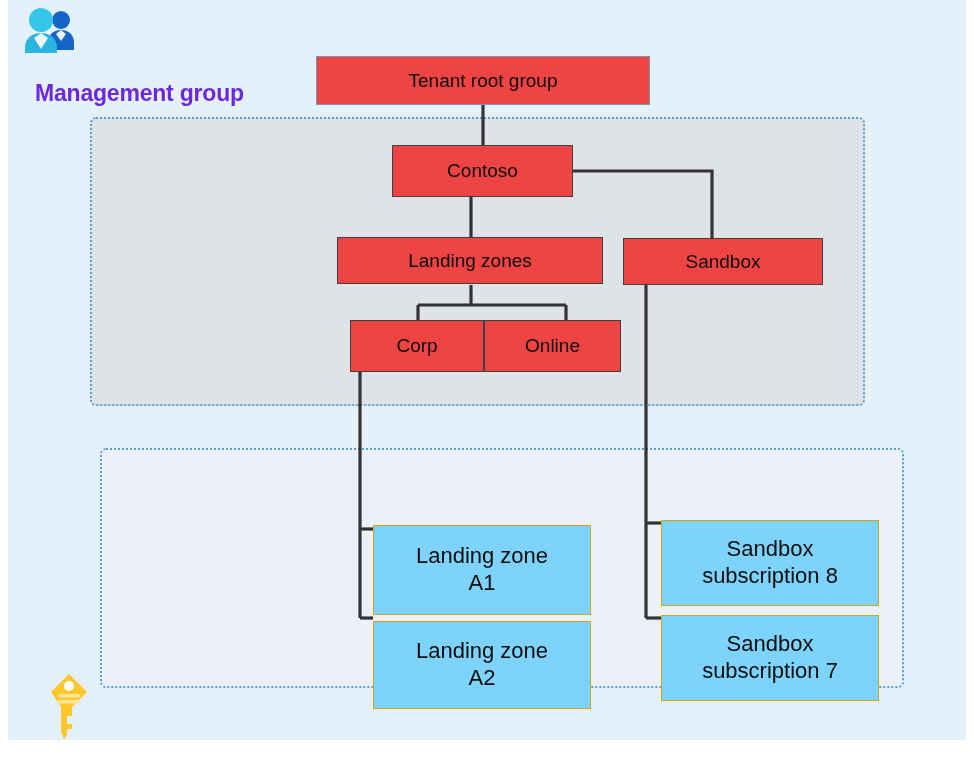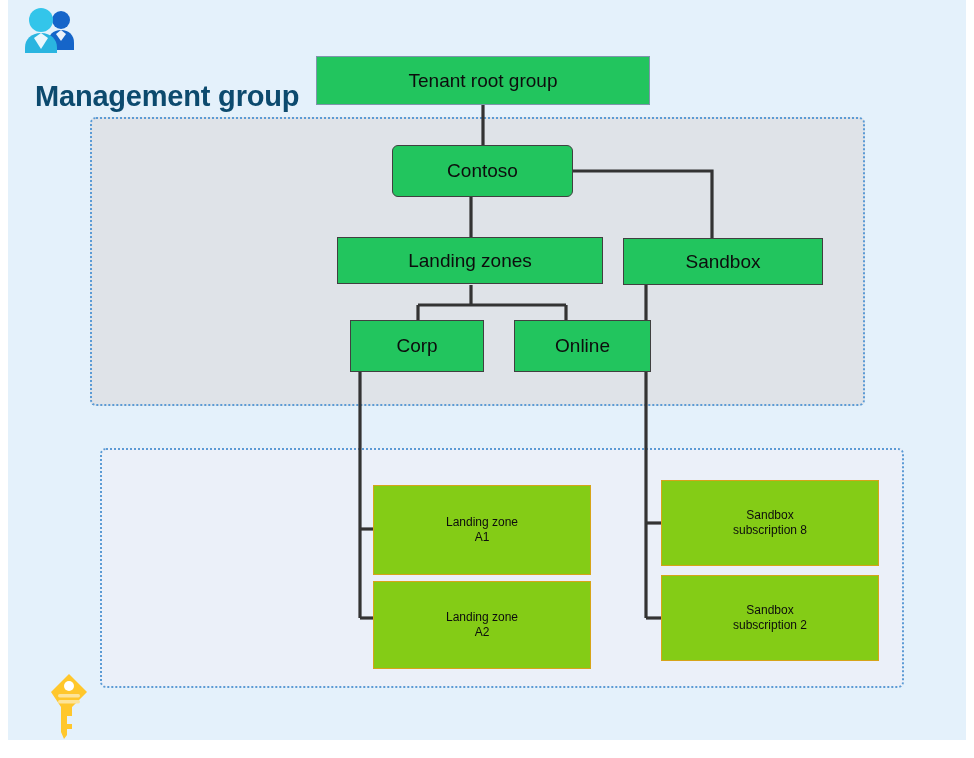--- a/index.html
+++ b/index.html
@@ -41,23 +41,23 @@
     left: 92px;
     top: 448px;
     width: 804px;
     height: 240px;
     background: #ebf0f9;
   }
 
   
   .section-label {
     position: absolute;
-    font-size: 29px;
+    font-size: 23px;
     font-weight: bold;
-    color: #0c4a6e;
+    color: #6d28d9;
     letter-spacing: -0.2px;
     white-space: nowrap;
   }
   #mg-label { left: 27px; top: 80px; }
   #sub-label { left: 84px; top: 692px; }
 
   
   #people-icon { position: absolute; left: 14px; top: 6px; width: 56px; height: 48px; }
   #key-icon { position: absolute; left: 38px; top: 672px; width: 46px; height: 68px; }
 
@@ -74,40 +74,41 @@
     position: absolute;
     box-sizing: border-box;
     display: flex;
     align-items: center;
     justify-content: center;
     text-align: center;
     color: #0d0d0d;
     line-height: 1.22;
   }
   .mg-node {
-    background: #22c55e;
+    background: #ef4444;
     border: 1.6px solid #404040;
     font-size: 19px;
   }
   .mg-node.root {
     border-color: #7e95ab;
   }
   .sub-node {
-    background: #84cc16;
+    background: #7dd3fc;
     border: 1.6px solid #d6a419;
-    font-size: 12px;
+    font-size: 22px;
+    margin-top: 40px;
   }
 
   
   #n-root      { left: 308px; top: 56px;  width: 334px; height: 49px; }
-  #n-contoso   { left: 384px; top: 145px; width: 181px; height: 52px; border-radius: 6px; }
+  #n-contoso   { left: 384px; top: 145px; width: 181px; height: 52px; }
   #n-lz        { left: 329px; top: 237px; width: 266px; height: 47px; }
   #n-sandbox   { left: 615px; top: 238px; width: 200px; height: 47px; }
   #n-corp      { left: 342px; top: 320px; width: 134px; height: 52px; }
-  #n-online    { left: 506px; top: 320px; width: 137px; height: 52px; }
+  #n-online    { left: 476px; top: 320px; width: 137px; height: 52px; }
 
   
   #n-lza1 { left: 365px; top: 485px; width: 218px; height: 90px; }
   #n-lza2 { left: 365px; top: 581px; width: 218px; height: 88px; }
   #n-sb1  { left: 653px; top: 480px; width: 218px; height: 86px; }
   #n-sb2  { left: 653px; top: 575px; width: 218px; height: 86px; }
 </style>
 </head>
 <body>
 
@@ -179,17 +180,17 @@
   </div>
   <div class="node sub-node" id="n-sb1">
     <span>
       <span>Sandbox</span><br>
       <span>subscription 8</span>
     </span>
   </div>
   <div class="node sub-node" id="n-sb2">
     <span>
       <span>Sandbox</span><br>
-      <span>subscription 2</span>
+      <span>subscription 7</span>
     </span>
   </div>
 
 </div>
 
 </body></html>

